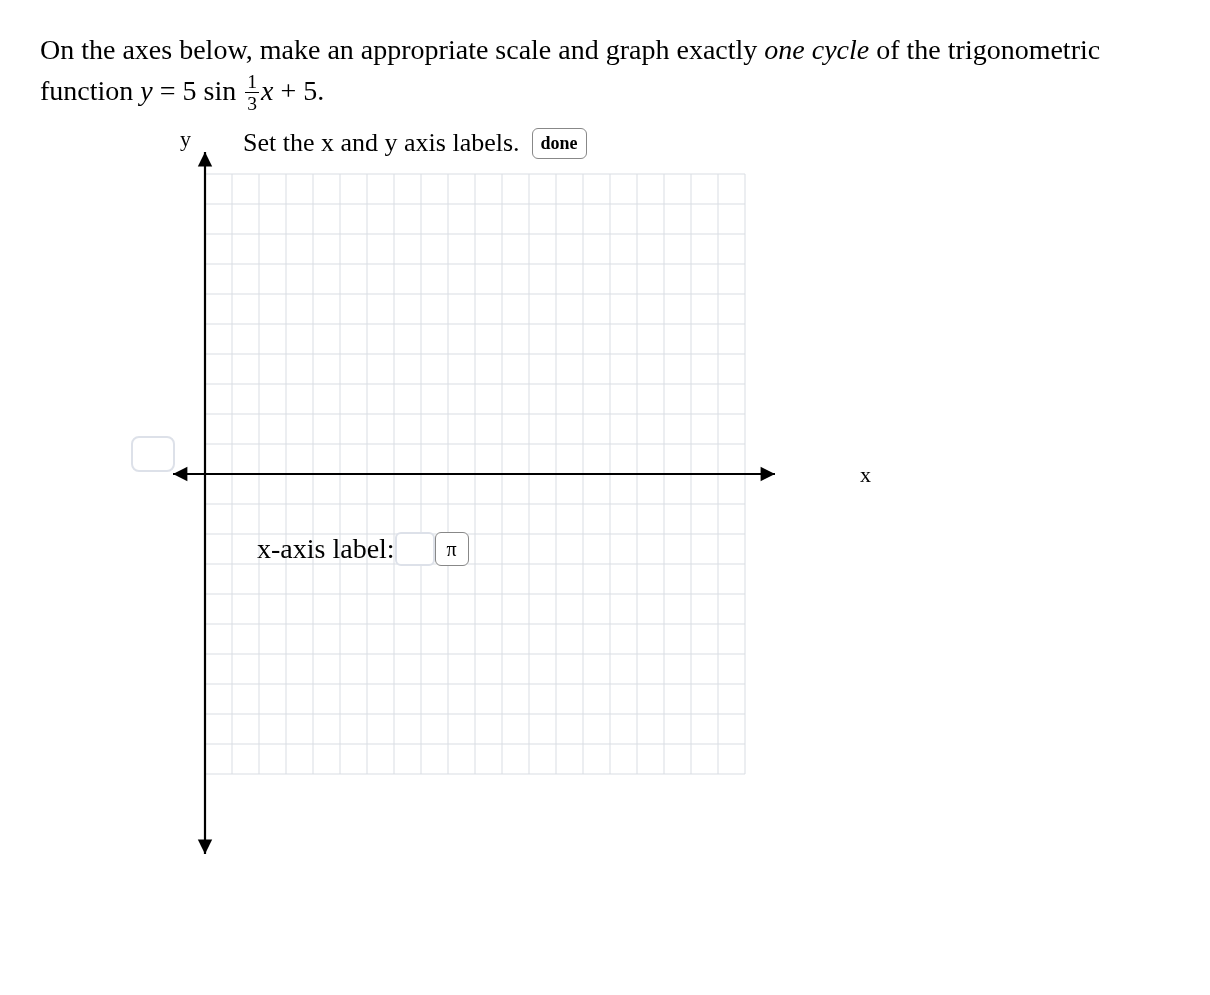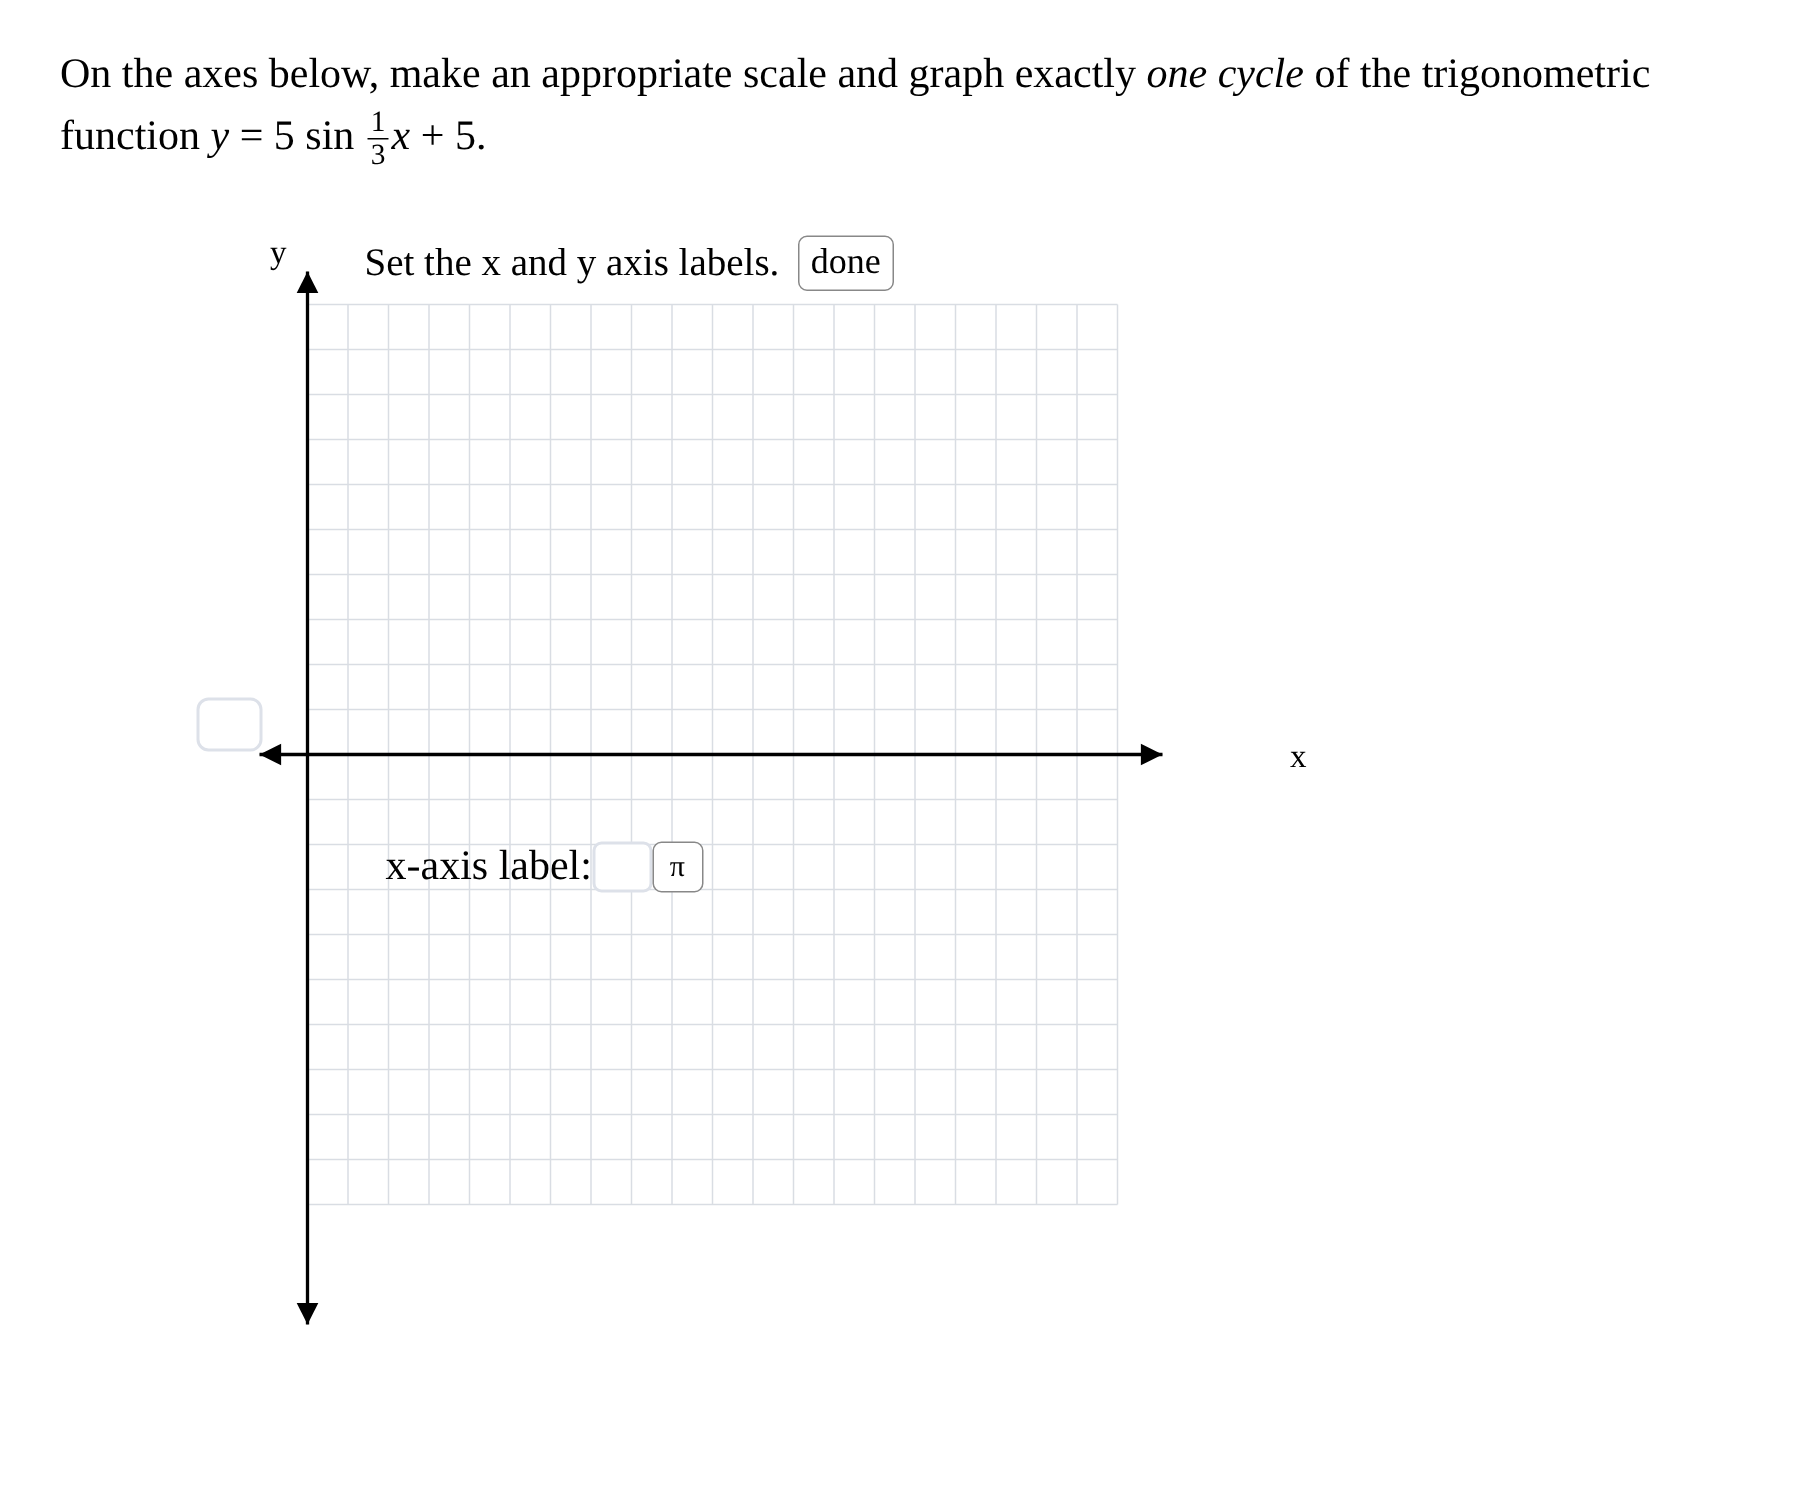--- a/index.html
+++ b/index.html
@@ -7,21 +7,21 @@
     margin: 0;
     padding: 30px 40px;
     font-family: Georgia, 'Times New Roman', serif;
     font-size: 28px;
     color: #000;
     background: #fff;
     width: 1210px;
   }
   .question {
     line-height: 1.45;
-    margin-bottom: 49px;
+    margin-bottom: 20px;
   }
   .question .italic { font-style: italic; }
   .math {
     font-family: 'Times New Roman', serif;
     white-space: nowrap;
   }
   .mi { font-style: italic; }
   .frac {
     display: inline-block;
     vertical-align: -0.55em;
@@ -42,26 +42,27 @@
     display: flex;
     align-items: center;
     gap: 12px;
     font-size: 26px;
     position: absolute;
     left: 108px;
     top: -6px;
   }
   .done-btn {
     font-family: Georgia, serif;
-    font-size: 24px;
+    font-size: 18px;
     padding: 4px 8px;
     background: #fff;
     border: 1px solid #888;
     border-radius: 6px;
     cursor: pointer;
+    font-weight: bold;
   }
   .ylab {
     position: absolute;
     left: 45px;
     top: -8px;
     font-family: 'Times New Roman', serif;
     font-size: 22px;
   }
   .xlab {
     position: absolute;

